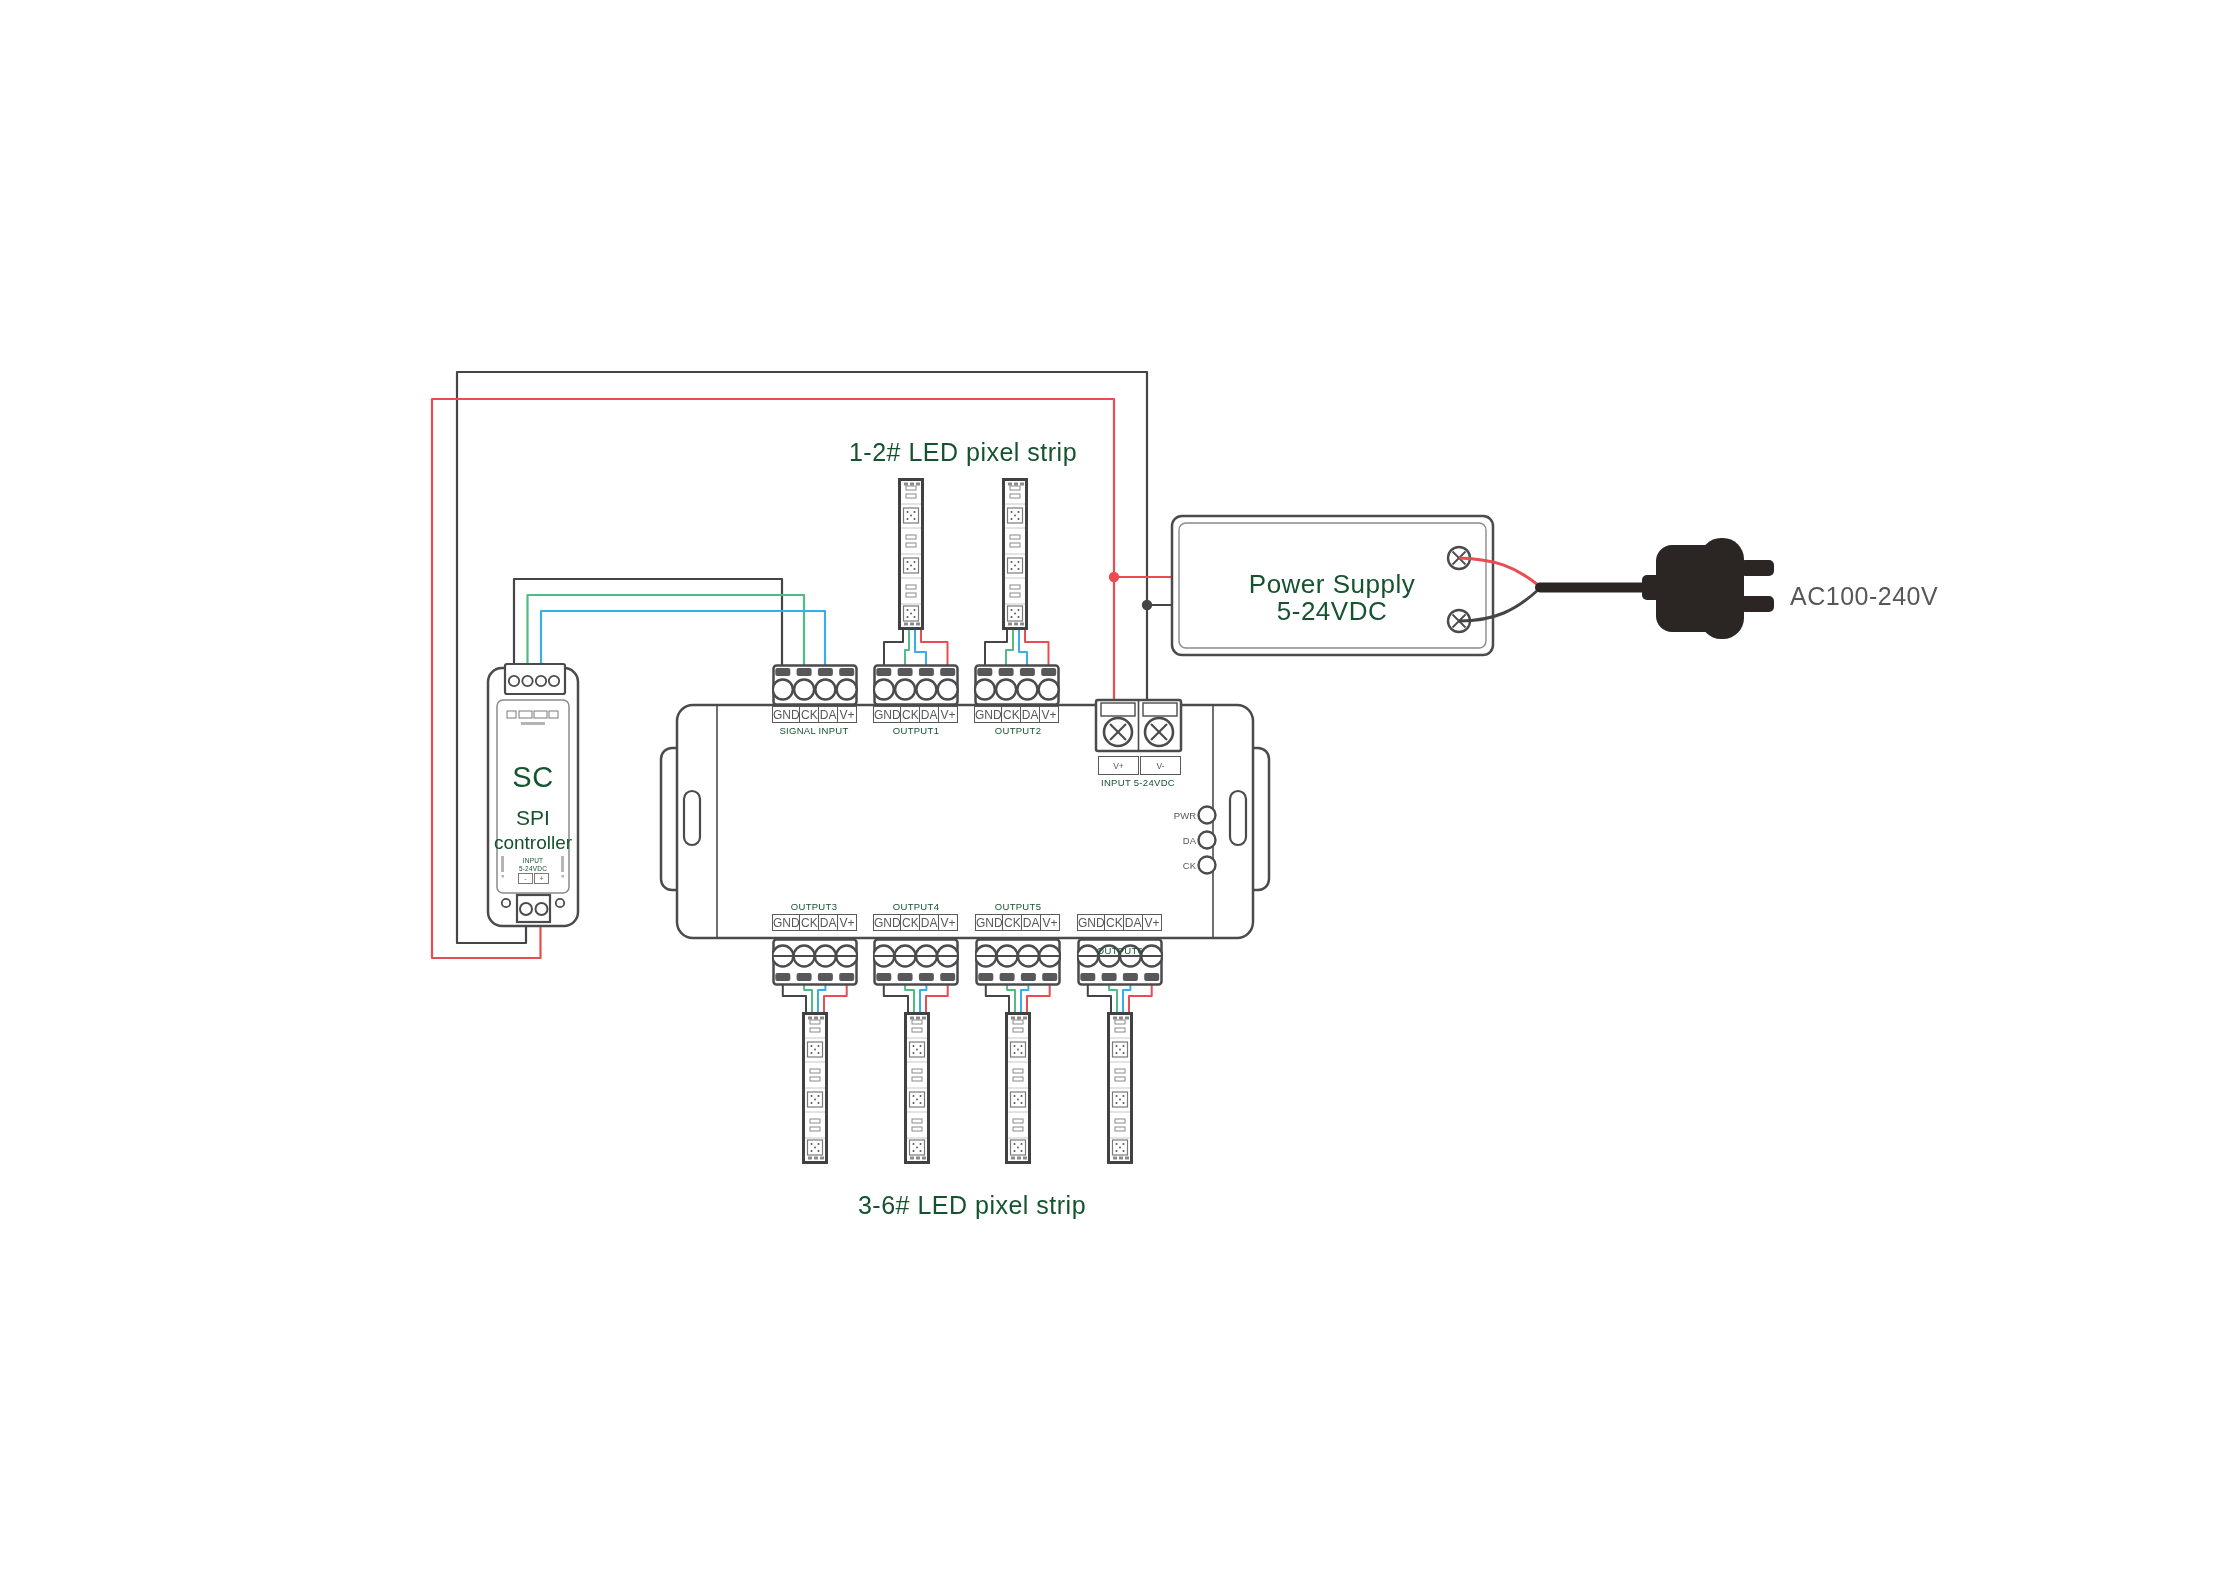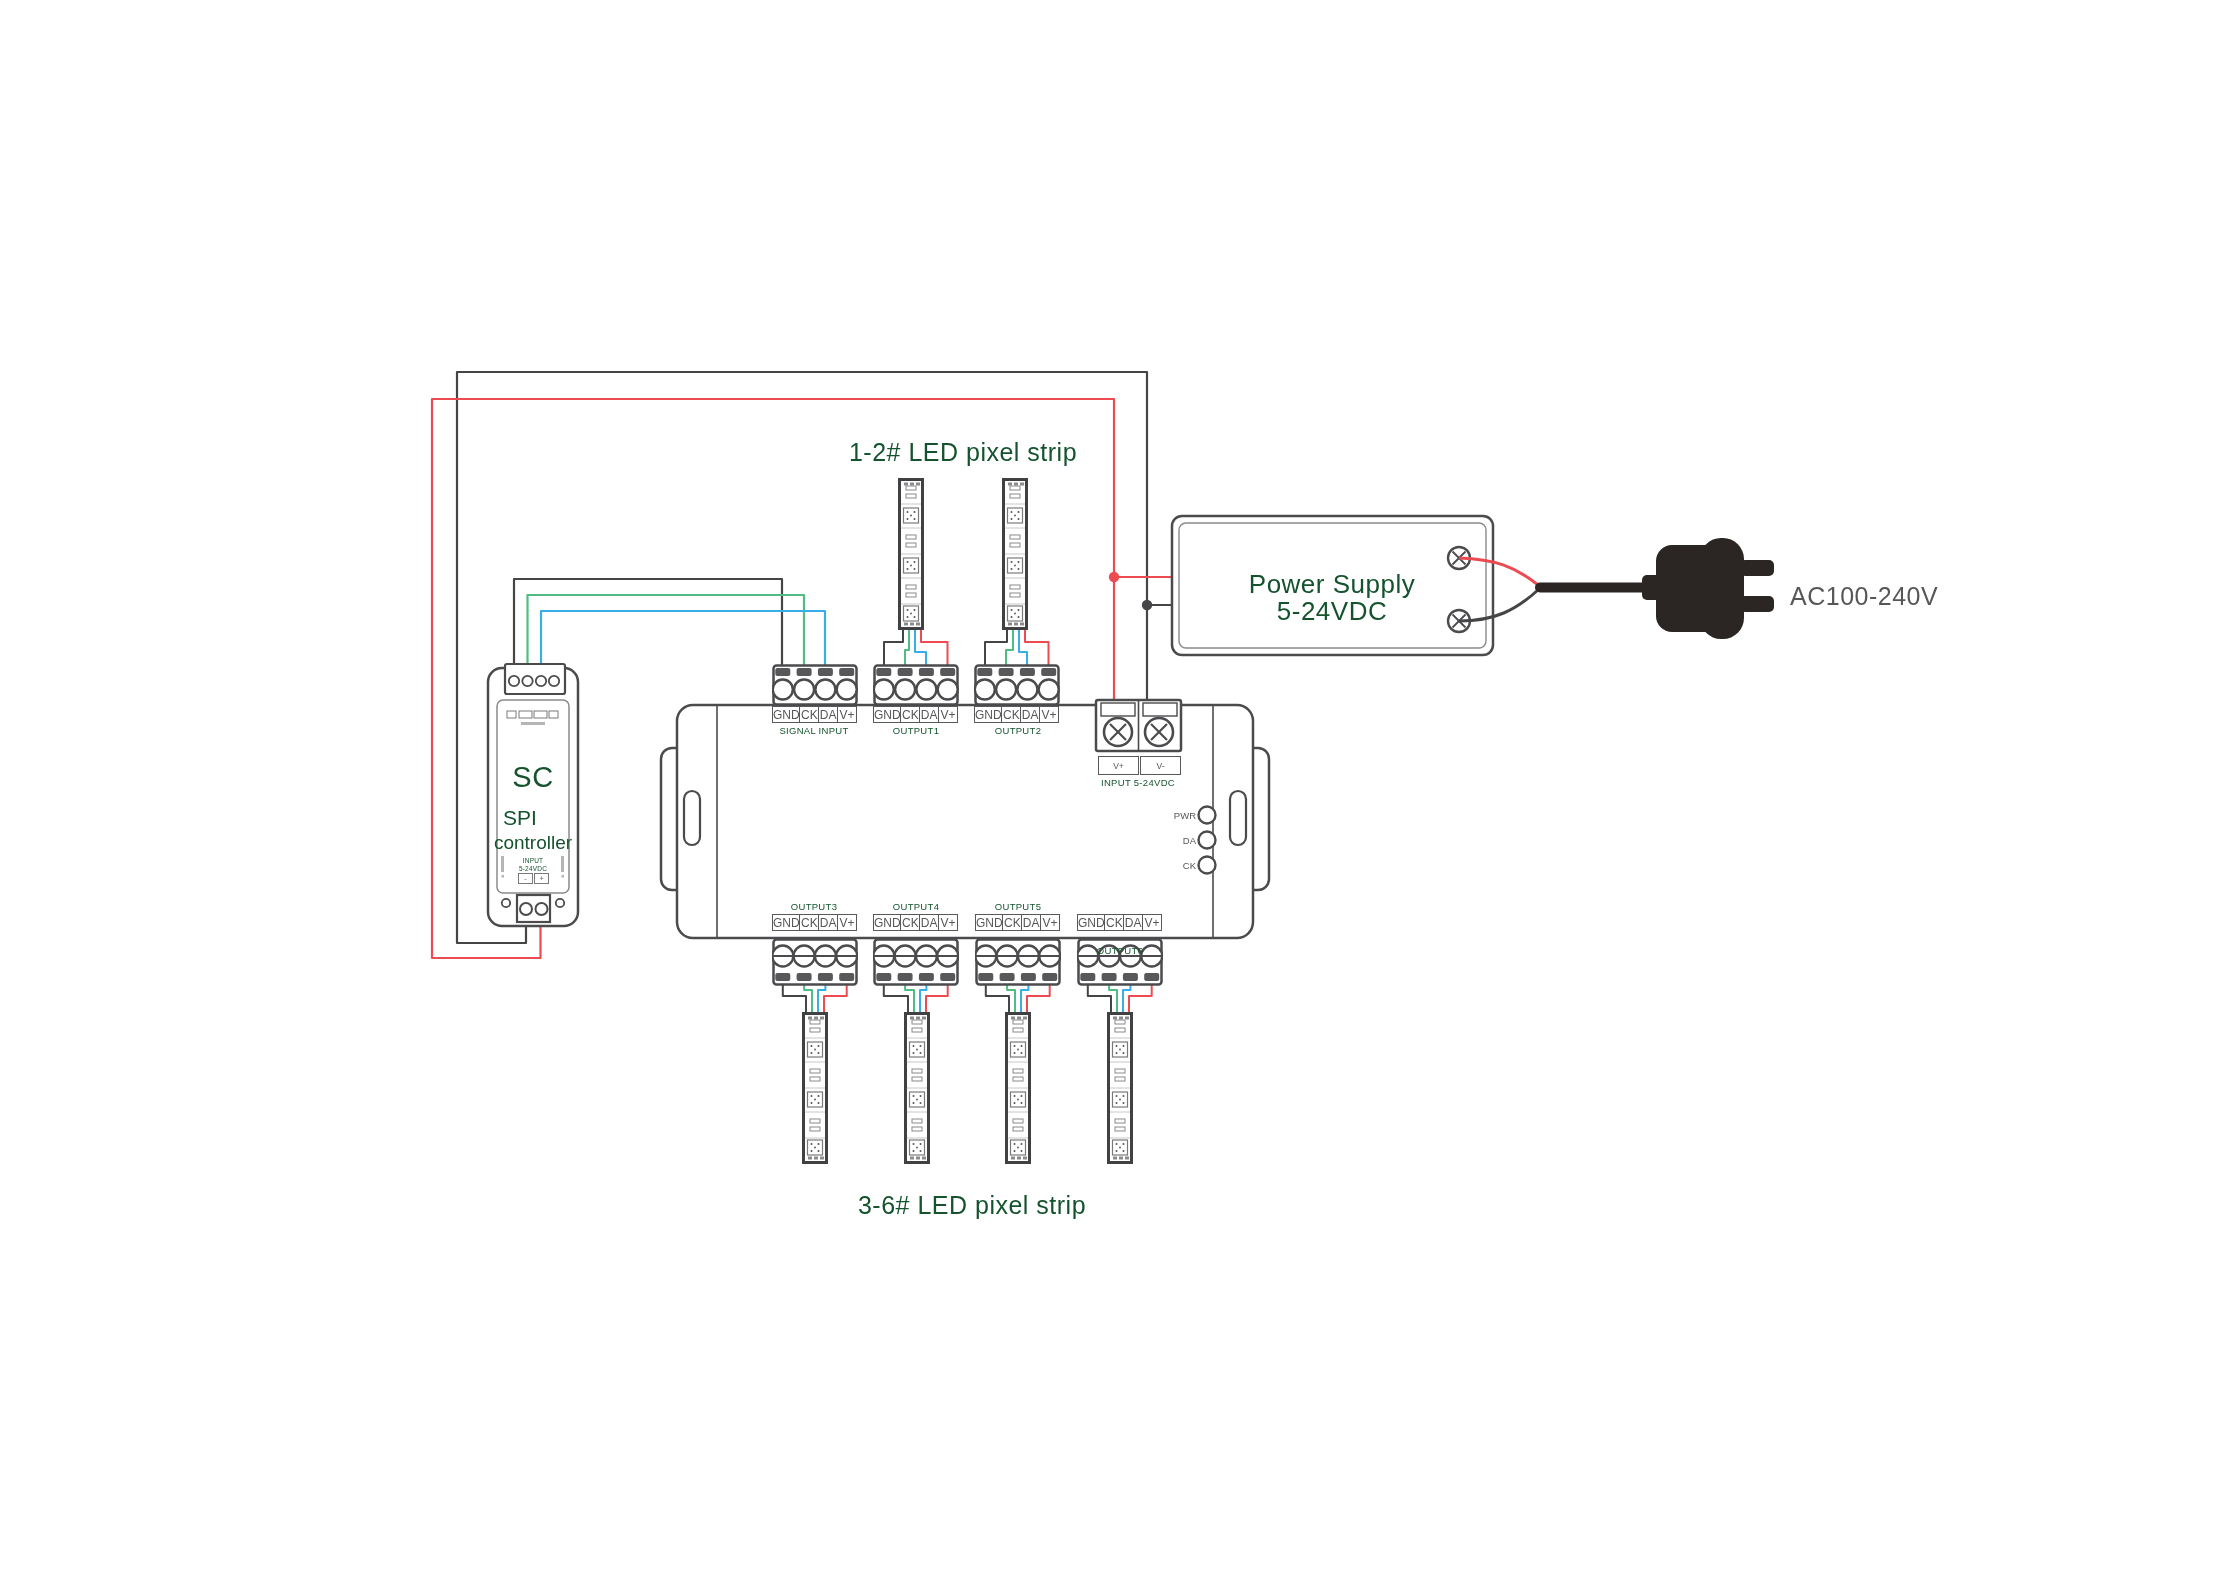--- a/index.html
+++ b/index.html
@@ -283,21 +283,21 @@
 <div class="lbl big" style="left:972px;top:1205px;">3-6# LED pixel strip</div>
 
 <div class="lbl psu-text" style="left:1332px;top:598px;">
   <div>Power Supply</div>
   <div>5-24VDC</div>
 </div>
 
 <div class="ac" style="left:1790px;top:596px;">AC100-240V</div>
 
 <div class="lbl sc-big" style="left:533px;top:777px;">SC</div>
-<div class="lbl sc-mid" style="left:520px;top:818px;">SPI</div>
+<div class="lbl sc-mid" style="left:533px;top:818px;">SPI</div>
 <div class="lbl sc-small" style="left:533px;top:843px;">controller</div>
 <div class="lbl tiny" style="left:533px;top:860px;">INPUT</div>
 <div class="lbl tiny" style="left:533px;top:868px;">5-24VDC</div>
 <div class="tinybox" style="left:518px;top:873px;width:13px;height:9px;">-</div>
 <div class="tinybox" style="left:534px;top:873px;width:13px;height:9px;">+</div>
 
 <div class="pinrow" style="left:772px;top:706px;width:85px;">
   <div class="cell">GND</div>
   <div class="cell">CK</div>
   <div class="cell">DA</div>

